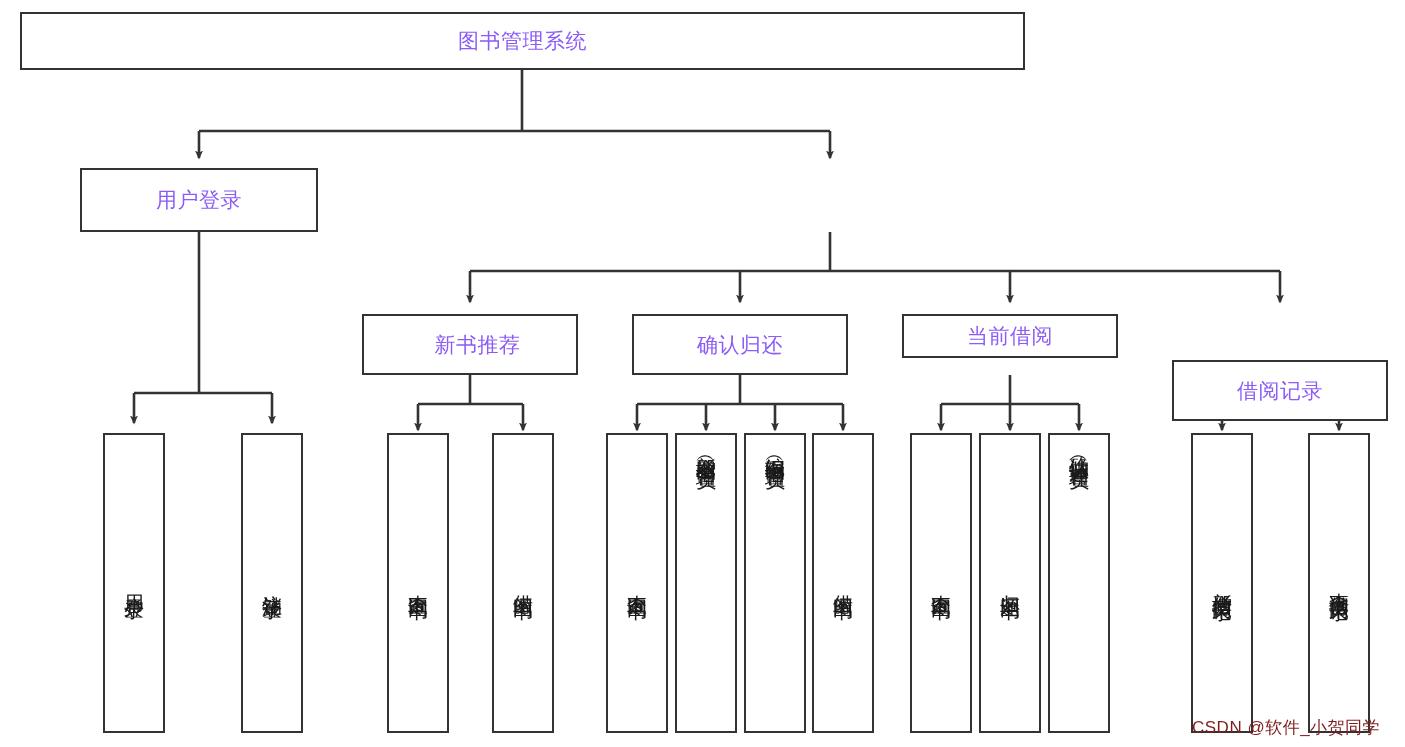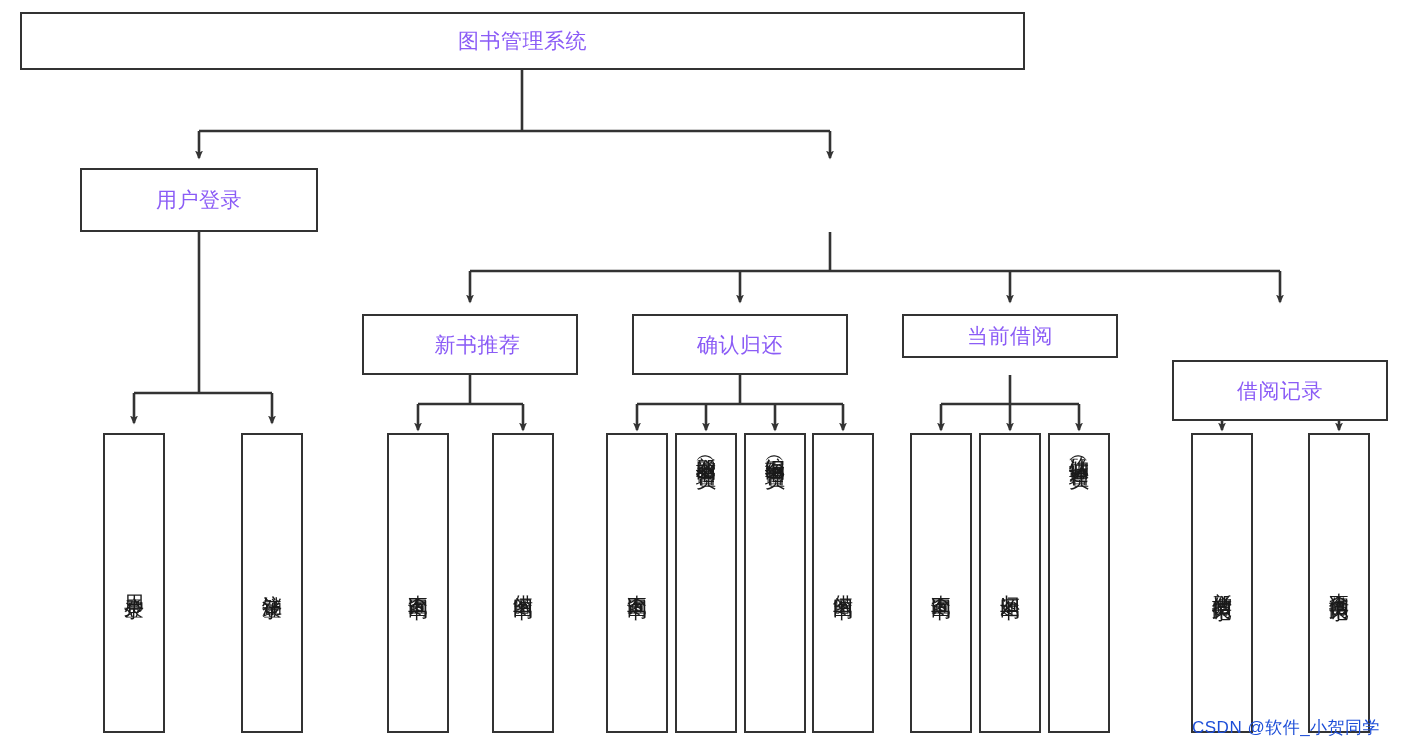--- a/index.html
+++ b/index.html
@@ -48,21 +48,21 @@
     color: #1a1a1a;
     writing-mode: vertical-rl;
     text-orientation: upright;
     line-height: 1.35;
     letter-spacing: 2px;
     white-space: nowrap;
   }
   .watermark {
     position: absolute;
     font-size: 17px;
-    color: #1d4ed8;
+    color: #7f1d1d;
     white-space: nowrap;
     letter-spacing: 0.5px;
   }
 </style>
 </head>
 <body>
 
 <div id="diagram-root">
 
   <svg class="diagram-canvas" viewBox="0 0 1405 747">

